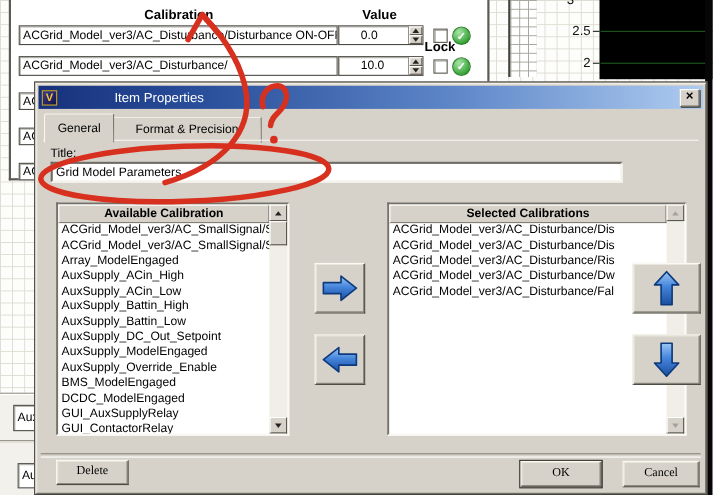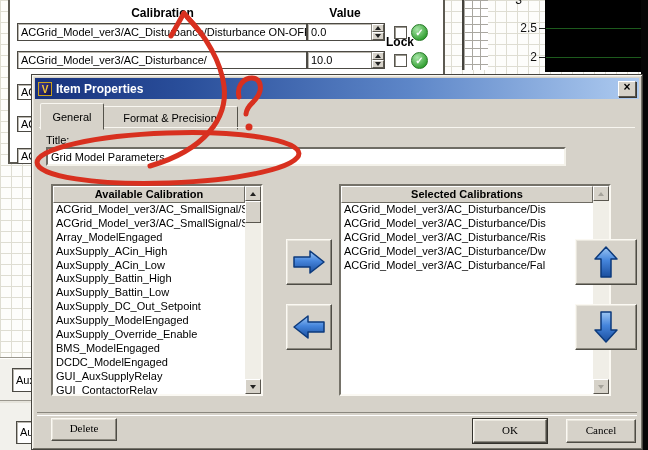--- a/index.html
+++ b/index.html
@@ -20,21 +20,21 @@
   .hdr-val{left:312px;width:46px;}
   .hdr-lock{left:368px;width:44px;margin-top:29px;}
   .rows{position:absolute;left:0;top:23px;width:100%;}
   .cal-row{position:relative;height:18px;margin-bottom:10px;}
   .tbox{position:absolute;background:#fff;border:1px solid #4c4a44;
     box-shadow:inset 1px 1px 0 #b9b6ae;line-height:16px;padding:0 3px;
     white-space:nowrap;overflow:hidden;}
   .tbox.cal{left:7px;top:0;width:282px;height:16px;}
   .vbox{position:absolute;left:297px;top:0;width:76px;height:16px;background:#fff;
     border:1px solid #4c4a44;box-shadow:inset 1px 1px 0 #b9b6ae;display:flex;}
-  .vtext{flex:1;line-height:16px;padding-left:3px;}
+  .vtext{flex:1;line-height:16px;padding-left:20px;}
   .spin{width:12px;display:flex;flex-direction:column;border-left:1px solid #8a877e;}
   .spin-b{flex:1;background:#d6d2c9;border:1px solid;border-color:#fff #5a574f #5a574f #fff;
     display:flex;align-items:center;justify-content:center;}
   .tri-up{width:0;height:0;border-left:3px solid transparent;border-right:3px solid transparent;border-bottom:4px solid #222;}
   .tri-dn{width:0;height:0;border-left:3px solid transparent;border-right:3px solid transparent;border-top:4px solid #222;}
   .chk{position:absolute;left:384px;top:3px;width:11px;height:11px;background:#fff;
     border:1px solid #58564f;box-shadow:inset 1px 1px 0 #9a978e;}
   .gcheck{position:absolute;left:401px;top:1px;width:15px;height:15px;border-radius:50%;
     background:radial-gradient(circle at 35% 30%,#a8e6a8,var(--check-green,#33a033) 75%);
     border:1px solid #267a26;color:#fff;font-weight:bold;font-size:10px;
@@ -64,40 +64,40 @@
   
   .dialog{position:absolute;left:31px;top:74px;width:610px;height:374px;background:#d6d2c9;
     border:1px solid #46443e;
     box-shadow:inset 1px 1px 0 #f8f6f0,inset -1px -1px 0 #75736a,inset 2px 2px 0 #e7e4db;z-index:10;}
   .titlebar{position:absolute;left:3px;top:3px;right:3px;height:21px;
     background:linear-gradient(90deg,#17317c 0%,#2a4f9b 25%,#5d86c8 62%,#aecbf0 100%);
     display:flex;align-items:center;padding:0 3px;box-sizing:border-box;}
   .app-icon{width:14px;height:14px;background:linear-gradient(135deg,#3c3c8e,#13134a);
     border:1px solid #caa01c;color:#f5c632;font-weight:bold;font-size:10px;line-height:13px;
     text-align:center;margin-right:4px;box-sizing:border-box;}
-  .dlg-title{color:#fff;font-weight:bold;font-size:12px;flex:1;}
+  .dlg-title{color:#fff;font-weight:normal;font-size:12px;flex:1;margin-left:48px;}
   .closebtn{width:16px;height:14px;background:#d6d2c9;border:1px solid;border-color:#fff #5a574f #5a574f #fff;
     box-shadow:1px 1px 0 #3a3833;font-weight:bold;font-size:12px;line-height:11px;text-align:center;}
 
   .tab{position:absolute;background:#d6d2c9;border:1px solid;border-color:#f8f6f0 #54524a transparent #f8f6f0;
     display:flex;align-items:center;justify-content:center;font-size:11px;
     border-top-left-radius:2px;border-top-right-radius:2px;}
   .tab.active{left:8px;top:28px;width:62px;height:25px;z-index:3;}
   .tab.inactive{left:70px;top:31px;width:134px;height:22px;z-index:1;border-right-color:#54524a;}
   .tabline{position:absolute;left:7px;top:52px;width:596px;height:1px;background:#f8f6f0;z-index:2;}
 
   .title-label{position:absolute;left:14px;top:59px;}
   .title-input{position:absolute;left:14px;top:72px;width:510px;height:15px;background:#fff;
     border:2px solid;border-color:#6e6c64 #f4f2ea #f4f2ea #6e6c64;
     font-family:"Liberation Sans",sans-serif;font-size:11px;padding:0 3px;}
 
   .listbox{position:absolute;top:109px;height:212px;background:#fff;
     border:2px solid;border-color:#757269 #fbf9f3 #fbf9f3 #757269;box-sizing:border-box;}
   .listbox.avail{left:19px;width:212px;}
-  .listbox.sel{left:307px;width:272px;}
+  .listbox.sel{left:320px;width:272px;}
   .lb-header{position:absolute;left:0;top:0;right:16px;height:17px;background:#d6d2c9;
     border:1px solid;border-color:#fff #6e6b63 #6e6b63 #fff;box-sizing:border-box;
     font-weight:bold;font-size:11px;text-align:center;line-height:15px;}
   .lb-items{position:absolute;left:0;top:17px;right:16px;bottom:0;background:#fff;overflow:hidden;}
   .li{height:13.9px;line-height:13.9px;padding-left:3px;white-space:nowrap;overflow:hidden;}
   .sb{position:absolute;right:0;top:0;bottom:0;width:16px;background:#f0eee7;display:flex;flex-direction:column;}
   .sbtn{height:15px;background:#d6d2c9;border:1px solid;border-color:#fff #5a574f #5a574f #fff;
     display:flex;align-items:center;justify-content:center;box-sizing:border-box;}
   .sb-fill{flex:1;}
   .sb-thumb{height:22px;background:#d6d2c9;border:1px solid;border-color:#fff #5a574f #5a574f #fff;box-sizing:border-box;}

